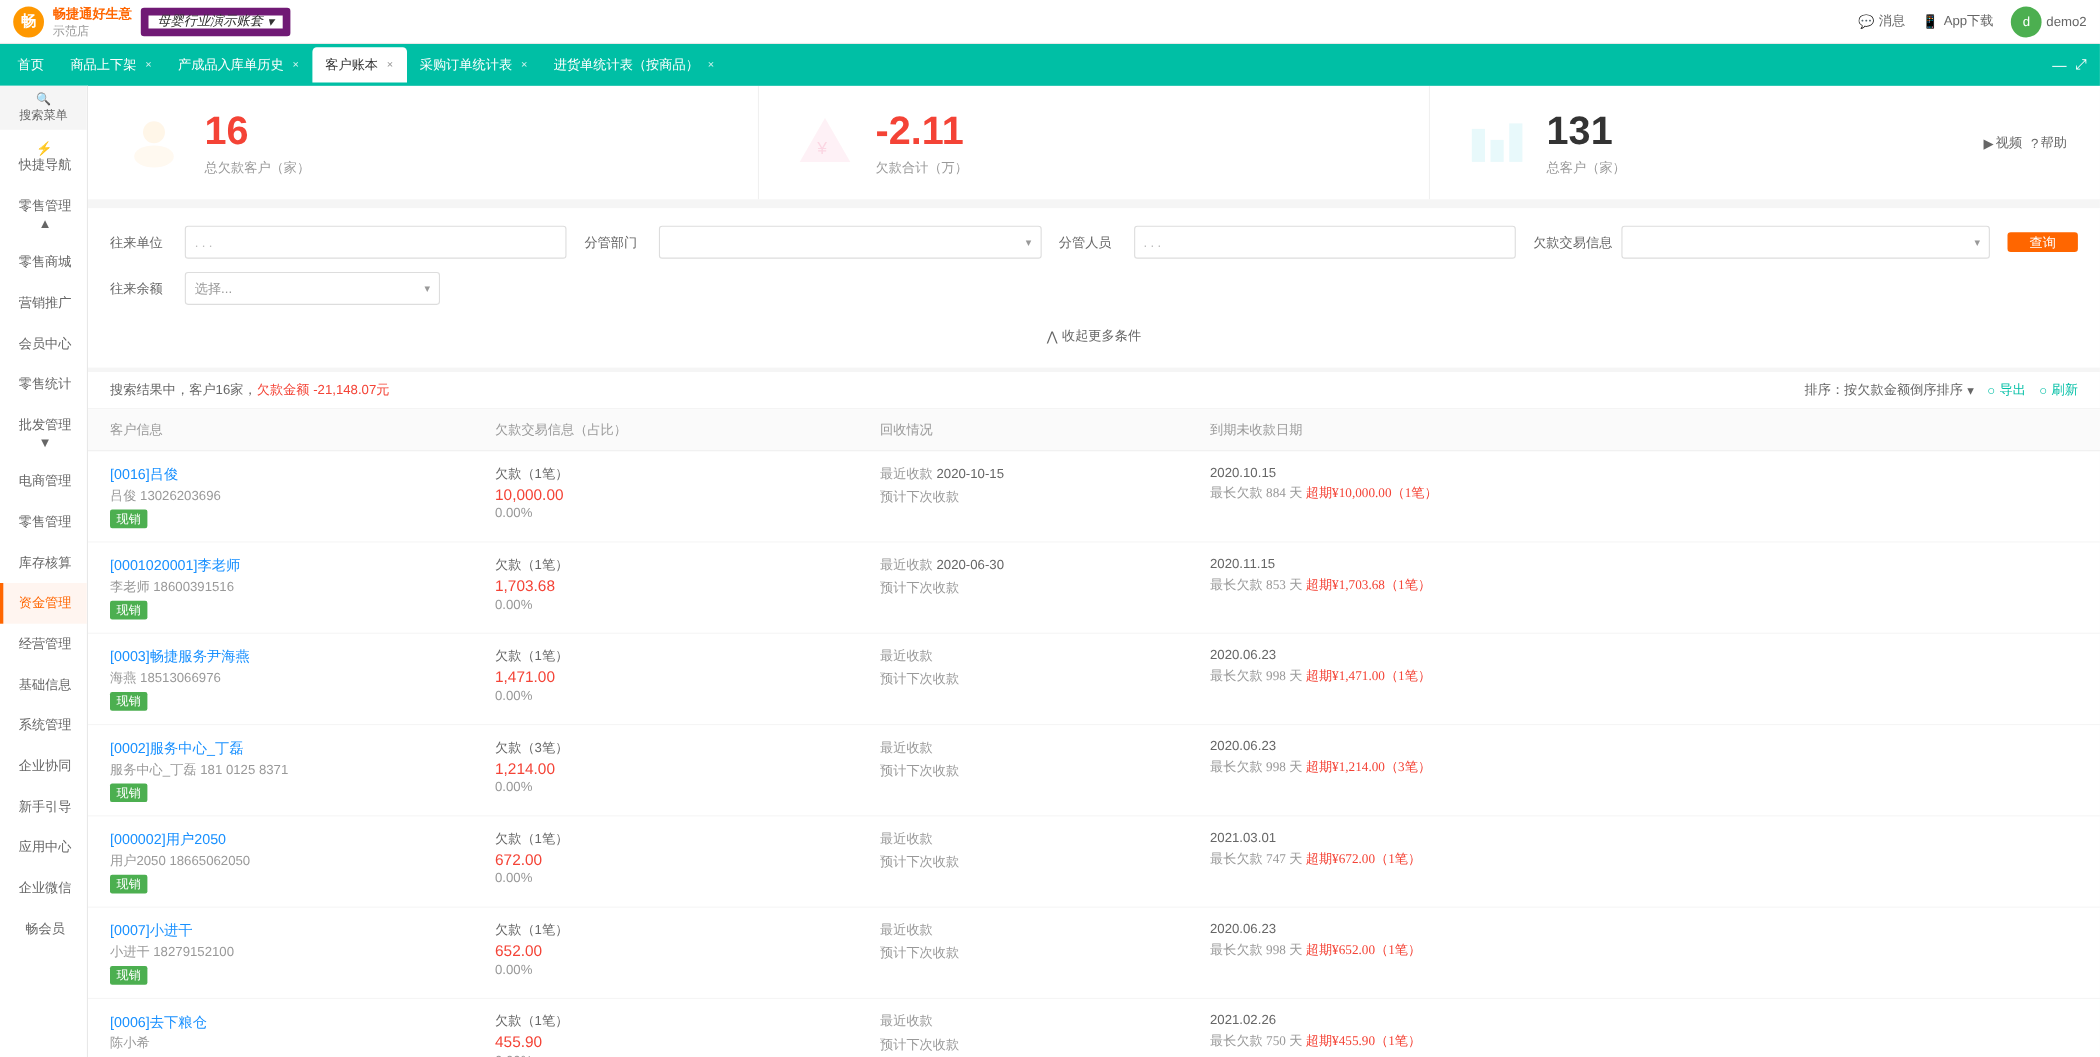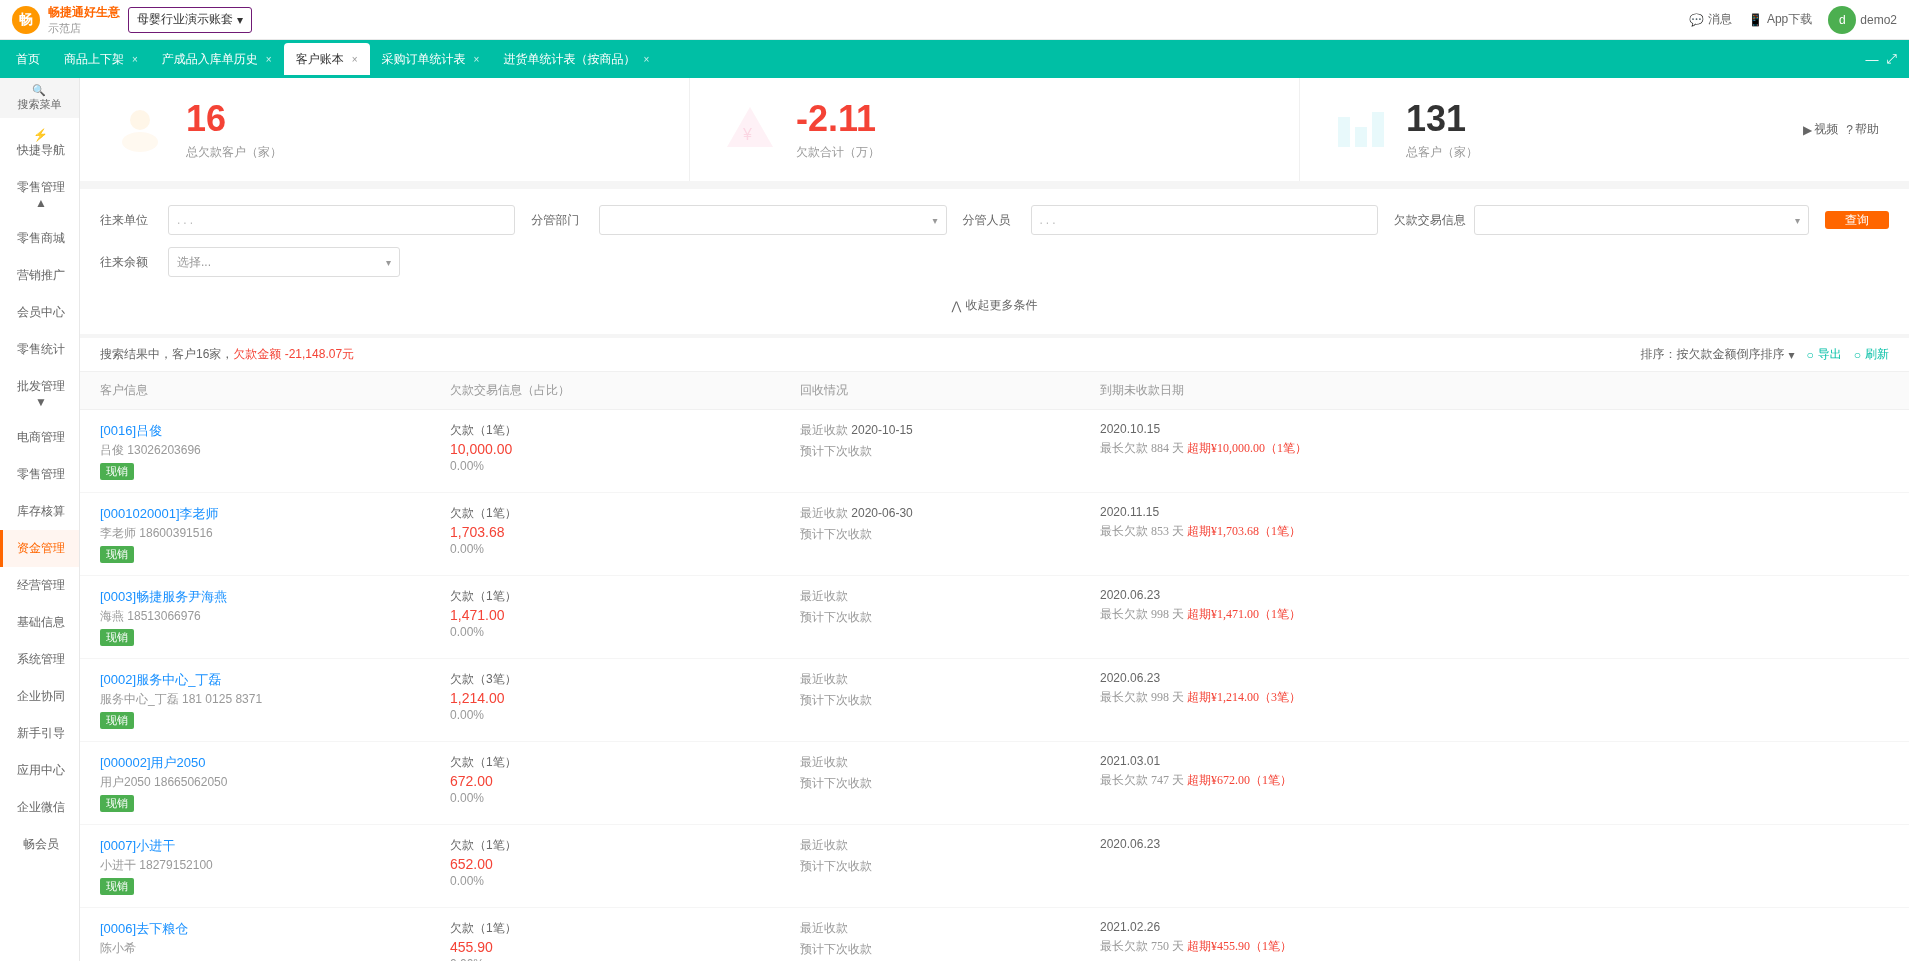--- a/index.html
+++ b/index.html
@@ -2,21 +2,21 @@
 <html><head>
   <meta charset="utf-8">
   <style>
     * { margin: 0; padding: 0; box-sizing: border-box; }
     body { font-family: 'Microsoft YaHei', Arial, sans-serif; font-size: 13px; background: #f5f5f5; color: #333; overflow: hidden; }
 
     
     .top-bar { display: flex; align-items: center; justify-content: space-between; background: #fff; height: 40px; padding: 0 12px; border-bottom: 1px solid #e8e8e8; }
     .logo-area { display: flex; align-items: center; gap: 8px; }
     .logo-icon { width: 28px; height: 28px; background: #ff9800; border-radius: 50%; display: flex; align-items: center; justify-content: center; color: white; font-size: 14px; font-weight: bold; }
-    .dropdown-selector { display: flex; align-items: center; gap: 4px; font-size: 12px; color: #333; cursor: pointer; padding: 0 8px; border: 1px solid #701a75; border-radius: 3px; height: 26px; }
+    .dropdown-selector { display: flex; align-items: center; gap: 4px; font-size: 12px; color: #333; cursor: pointer; padding: 0 8px; border: 7px solid #701a75; border-radius: 3px; height: 26px; font-style: italic; }
     .top-right { display: flex; align-items: center; gap: 16px; font-size: 12px; color: #666; }
     .top-right-item { display: flex; align-items: center; gap: 4px; cursor: pointer; }
     .avatar { width: 28px; height: 28px; border-radius: 50%; background: #4caf50; color: white; display: flex; align-items: center; justify-content: center; font-size: 12px; }
 
     
     .nav-tabs { display: flex; align-items: center; background: #00bfa5; height: 38px; padding: 0 4px; }
     .nav-tab { display: flex; align-items: center; gap: 4px; padding: 0 12px; height: 32px; color: white; font-size: 12px; cursor: pointer; white-space: nowrap; border-radius: 4px 4px 0 0; }
     .nav-tab.home { background: transparent; }
     .nav-tab.active { background: white; color: #333; }
     .nav-tab .close-x { font-size: 10px; color: rgba(255,255,255,0.8); margin-left: 4px; }
@@ -496,20 +496,24 @@
           <div class="debt-percent">0.00%</div>
         </div>
         <div>
           <div class="payment-row">
             <span>最近收款</span>
           </div>
           <div class="payment-next">预计下次收款</div>
         </div>
         <div>
           <div class="due-date">2020.06.23</div>
+          <div class="overdue-info">
+            <span>最长欠款 998 天</span>
+            <a class="overdue-link">超期¥652.00（1笔）</a>
+          </div>
         </div>
       </div>
 
       <div class="table-row">
         <div>
           <a class="customer-name">[0006]去下粮仓</a>
           <div class="customer-phone">陈小希</div>
           
         </div>
         <div>

